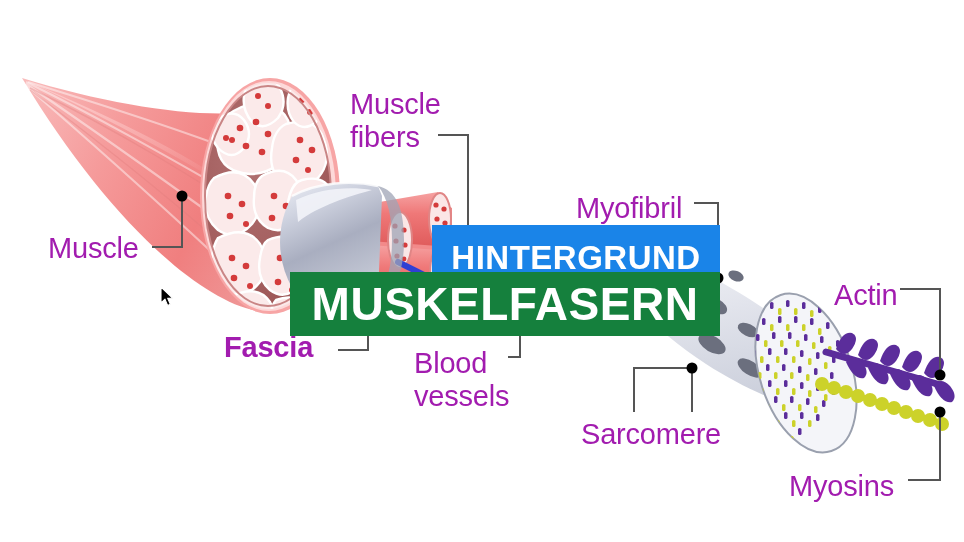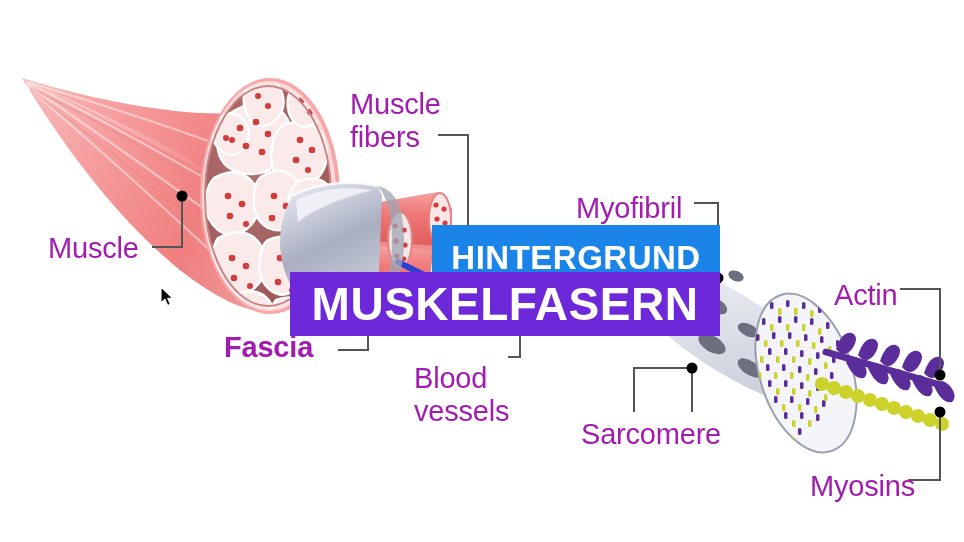--- a/index.html
+++ b/index.html
@@ -50,21 +50,21 @@
     height: 65px;
     background: #1a84e8;
     justify-content: center;
     font-size: 33px;
   }
   #banner-bottom {
     left: 290px;
     top: 272px;
     width: 430px;
     height: 64px;
-    background: #6d28d9;
+    background: #15803d;
     justify-content: center;
     font-size: 46px;
   }
   #cursor {
     position: absolute;
     left: 160px;
     top: 286px;
     width: 14px;
     height: 22px;
   }
@@ -417,26 +417,26 @@
       <circle cx="692" cy="368" r="5.5"></circle>
       <circle cx="940" cy="375" r="5.5"></circle>
       <circle cx="940" cy="412" r="5.5"></circle>
     </g>
   </svg>
 
   <div class="lbl" style="left:48px;  top:232px;">Muscle</div>
   <div class="lbl" style="left:350px; top:88px;">Muscle
 fibers</div>
   <div class="lbl" style="left:224px; top:331px;font-weight:bold;">Fascia</div>
-  <div class="lbl" style="left:414px; top:362px;">Blood
+  <div class="lbl" style="left:414px; top:347px;">Blood
 vessels</div>
   <div class="lbl" style="left:576px; top:192px;">Myofibril</div>
   <div class="lbl" style="left:834px; top:279px;">Actin</div>
   <div class="lbl" style="left:581px; top:418px;">Sarcomere</div>
-  <div class="lbl" style="left:810px; top:470px;">Myosins</div>
+  <div class="lbl" style="left:789px; top:470px;">Myosins</div>
 
   <div class="banner" id="banner-top">HINTERGRUND</div>
   <div class="banner" id="banner-bottom">MUSKELFASERN</div>
 
   <svg id="cursor" viewBox="0 0 14 22">
     <path d="M1 1 L1 17 L5 13.2 L7.6 19.4 L10.3 18.2 L7.7 12.2 L12.6 12.2 Z" fill="#000000" stroke="#ffffff" stroke-width="1.1" stroke-linejoin="round"></path>
   </svg>
 
 </div>
 

